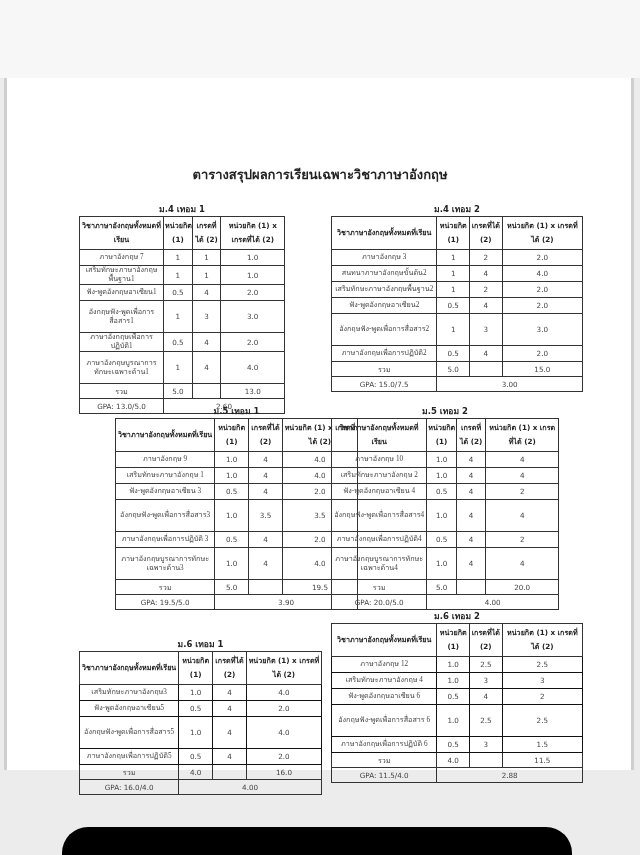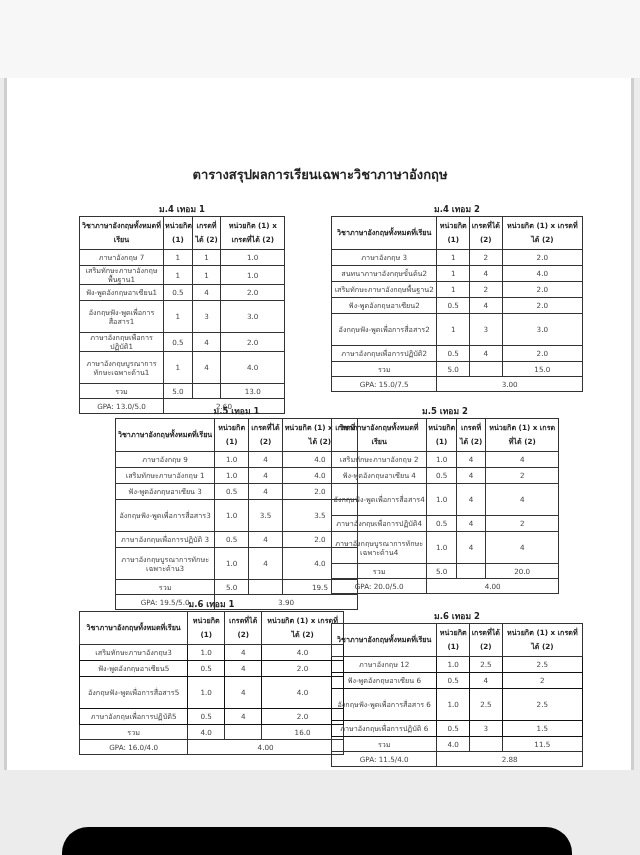--- a/index.html
+++ b/index.html
@@ -27,21 +27,21 @@
   }
   table.grades {
     border-collapse:collapse; width:100%; table-layout:fixed;
     font-size:7.2px; color:#444;
   }
   table.grades td, table.grades th {
     border:1px solid #333; text-align:center; padding:0 1px; overflow:hidden;
   }
   table.grades th { font-weight:bold; color:#222; height:32px; line-height:14px; }
   table.grades td { height:15px; line-height:9px; }
-  table.grades td.subj { font-style:normal; }
+  table.grades td.subj { font-style:normal;font-family:Liberation Serif, serif; }
   table.grades tr.tall td { height:31px; }
   table.grades tr.total td, table.grades tr.gpa td { height:14px; }
   table.grades.thick tr.item td { border-width:1.6px; border-color:#111; }
   .bottom-pill {
     position:absolute; left:62px; top:827px; width:510px; height:60px;
     background:#000; border-radius:26px;
   }
 </style>
 </head>
 <body>
@@ -256,20 +256,26 @@
         <col style="width:32%">
       </colgroup>
       <tbody>
         <tr>
     <th>วิชาภาษาอังกฤษทั้งหมดที่เรียน</th>
     <th>หน่วยกิต (1)</th>
     <th>เกรดที่ได้ (2)</th>
     <th>หน่วยกิต (1) x เกรดที่ได้ (2)</th>
   </tr>
         <tr class="item">
+      <td class="subj">ภาษาอังกฤษ 10</td>
+      <td>1.0</td>
+      <td>4</td>
+      <td>4</td>
+    </tr>
+        <tr class="item">
       <td class="subj">เสริมทักษะภาษาอังกฤษ 2</td>
       <td>1.0</td>
       <td>4</td>
       <td>4</td>
     </tr>
         <tr class="item">
       <td class="subj">ฟัง-พูดอังกฤษอาเซียน 4</td>
       <td>0.5</td>
       <td>4</td>
       <td>2</td>
@@ -298,21 +304,21 @@
     <td></td>
     <td>20.0</td>
   </tr>
         <tr class="gpa">
     <td>GPA: 20.0/5.0</td>
     <td colspan="3">4.00</td>
   </tr>
       </tbody>
     </table>
   </div>
-<div class="block" id="b4" style="left:79px; top:598px; width:265px;">
+<div class="block" id="b4" style="left:79px; top:638px; width:243px;">
     <div class="caption">ม.6 เทอม 1</div>
     <table class="grades thick">
       <colgroup>
         <col style="width:41%">
         <col style="width:14%">
         <col style="width:14%">
         <col style="width:31%">
       </colgroup>
       <tbody>
         <tr>
@@ -372,20 +378,26 @@
     <th>วิชาภาษาอังกฤษทั้งหมดที่เรียน</th>
     <th>หน่วยกิต (1)</th>
     <th>เกรดที่ได้ (2)</th>
     <th>หน่วยกิต (1) x เกรดที่ได้ (2)</th>
   </tr>
         <tr class="item">
       <td class="subj">ภาษาอังกฤษ 12</td>
       <td>1.0</td>
       <td>2.5</td>
       <td>2.5</td>
+    </tr>
+        <tr class="item">
+      <td class="subj">เสริมทักษะภาษาอังกฤษ 4</td>
+      <td>1.0</td>
+      <td>3</td>
+      <td>3</td>
     </tr>
         <tr class="item">
       <td class="subj">ฟัง-พูดอังกฤษอาเซียน 6</td>
       <td>0.5</td>
       <td>4</td>
       <td>2</td>
     </tr>
         <tr class="item tall">
       <td class="subj">อังกฤษฟัง-พูดเพื่อการสื่อสาร 6</td>
       <td>1.0</td>

